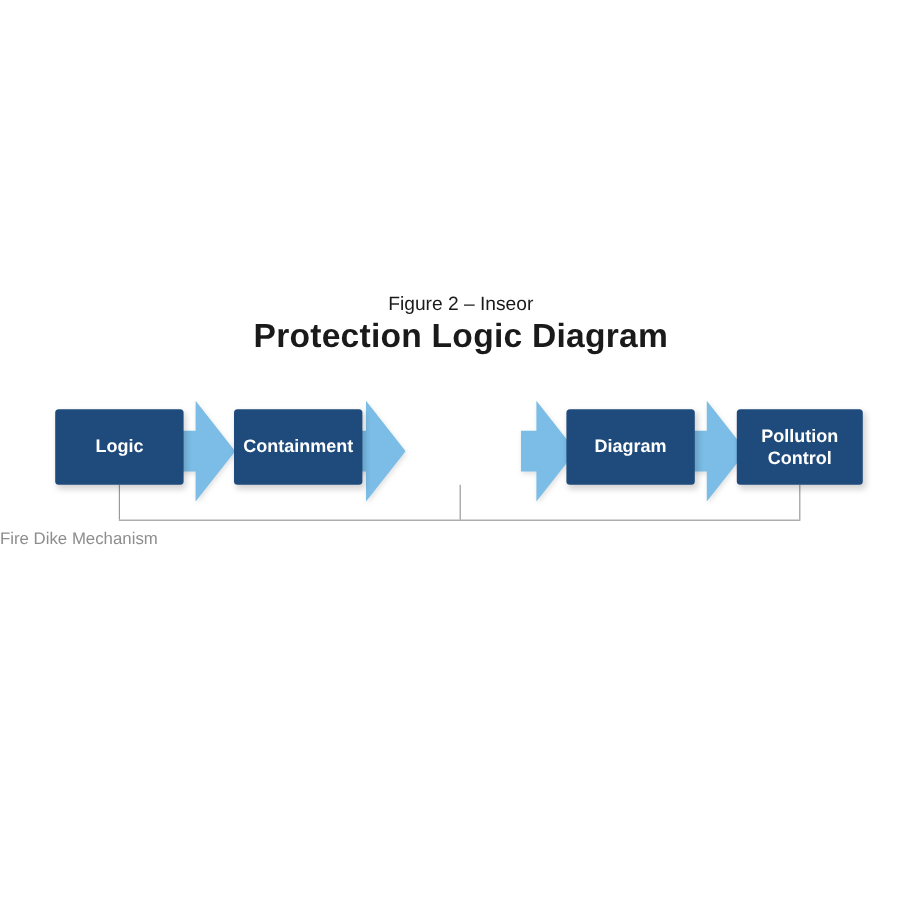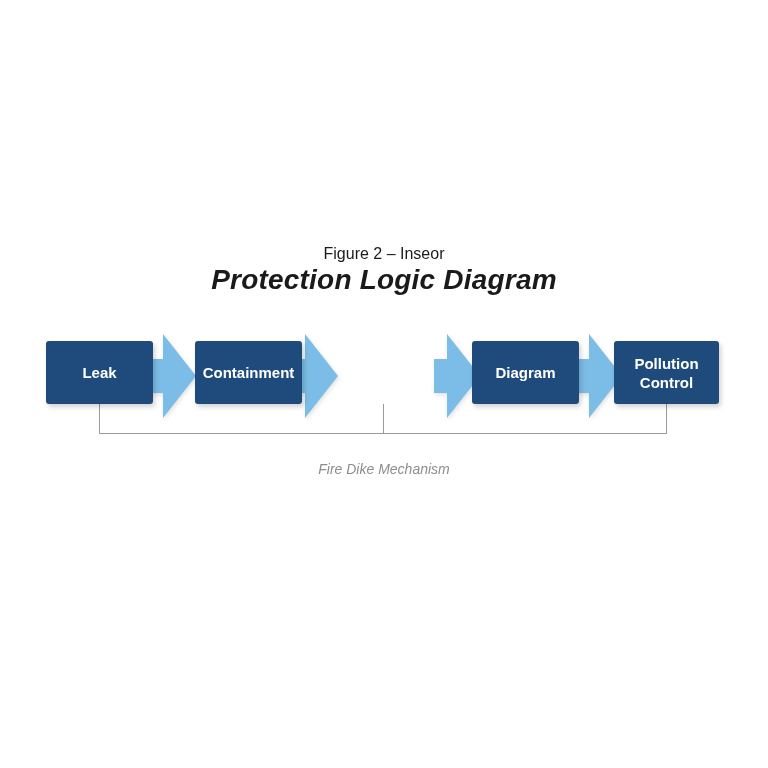--- a/index.html
+++ b/index.html
@@ -29,21 +29,20 @@
     position: absolute;
     top: 264px;
     left: 0;
     width: 768px;
     text-align: center;
     font-size: 28px;
     line-height: 32px;
     font-weight: bold;
     color: var(--title-text, #1a1a1a);
     letter-spacing: 0.2px;
-    font-style: italic;
   }
   .flow-box {
     position: absolute;
     top: 341px;
     height: 63px;
     width: 107px;
     background: var(--box, #1f4b7c);
     border-radius: 3px;
     box-shadow: 2px 3px 5px rgba(0,0,0,0.18);
     z-index: 2;
@@ -70,27 +69,25 @@
   .flow-arrow polygon {
     fill: var(--arrow, #7bbde6);
   }
   .bracket-line {
     position: absolute;
     background: var(--bracket, #9a9a9a);
     z-index: 0;
   }
   .bracket-label {
     position: absolute;
-    top: 461px;
+    top: 440px;
     left: 0;
     width: 768px;
-    text-align: center;
     font-size: 14px;
     color: var(--bracket-text, #8d8d8d);
-    font-style: italic;
   }
 </style>
 </head>
 <body>
 
 <div class="stage">
 
   <div class="caption">Figure 2 – Inseor</div>
   <div class="title">Protection Logic Diagram</div>
 
@@ -101,21 +98,21 @@
     <polygon points="0,25 13,25 13,0 46,42 13,84 13,59 0,59"></polygon>
   </svg>
   <svg class="flow-arrow" style="left:434px" viewBox="0 0 46 84" aria-hidden="true">
     <polygon points="0,25 13,25 13,0 46,42 13,84 13,59 0,59"></polygon>
   </svg>
   <svg class="flow-arrow" style="left:576px" viewBox="0 0 46 84" aria-hidden="true">
     <polygon points="0,25 13,25 13,0 46,42 13,84 13,59 0,59"></polygon>
   </svg>
 
   <div class="flow-box" style="left:46px">
-    <span>Leak</span>
+    <span>Logic</span>
   </div>
   <div class="flow-box" style="left:195px">
     <span>Containment</span>
   </div>
   <div class="flow-box" style="left:472px">
     <span>Diagram</span>
   </div>
   <div class="flow-box" style="left:614px;width:105px">
     <span>Pollution Control</span>
   </div>

